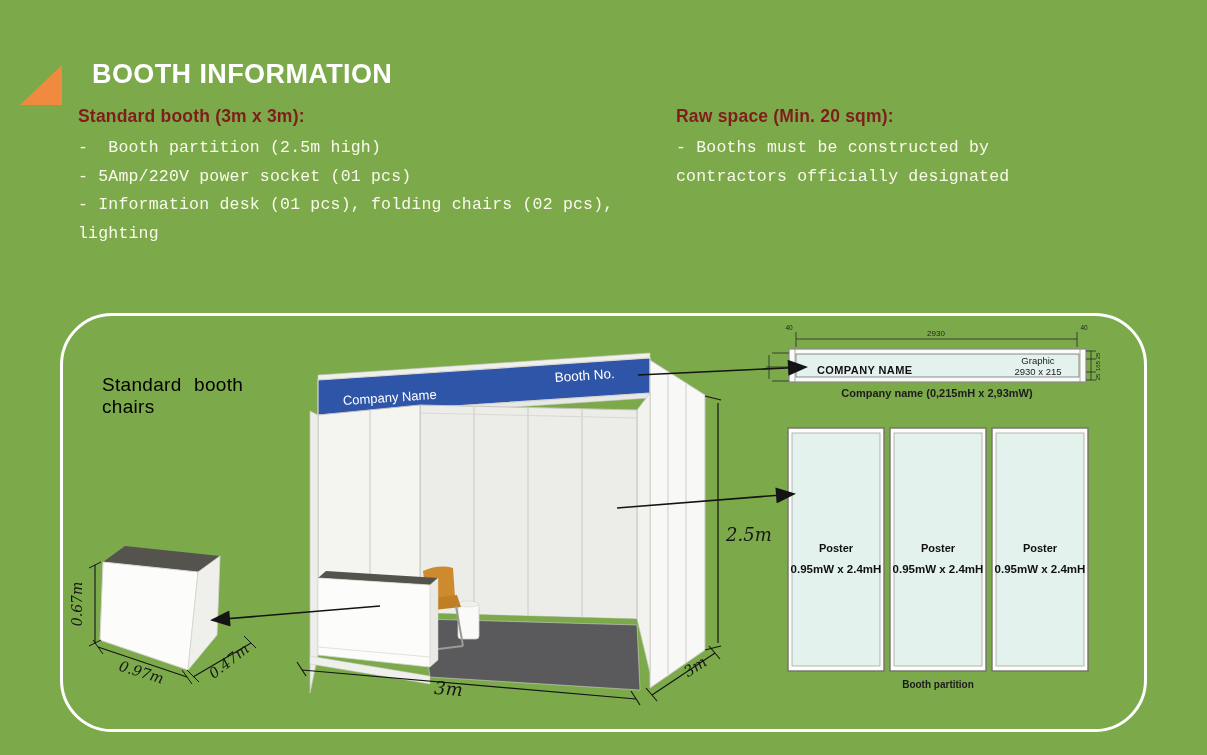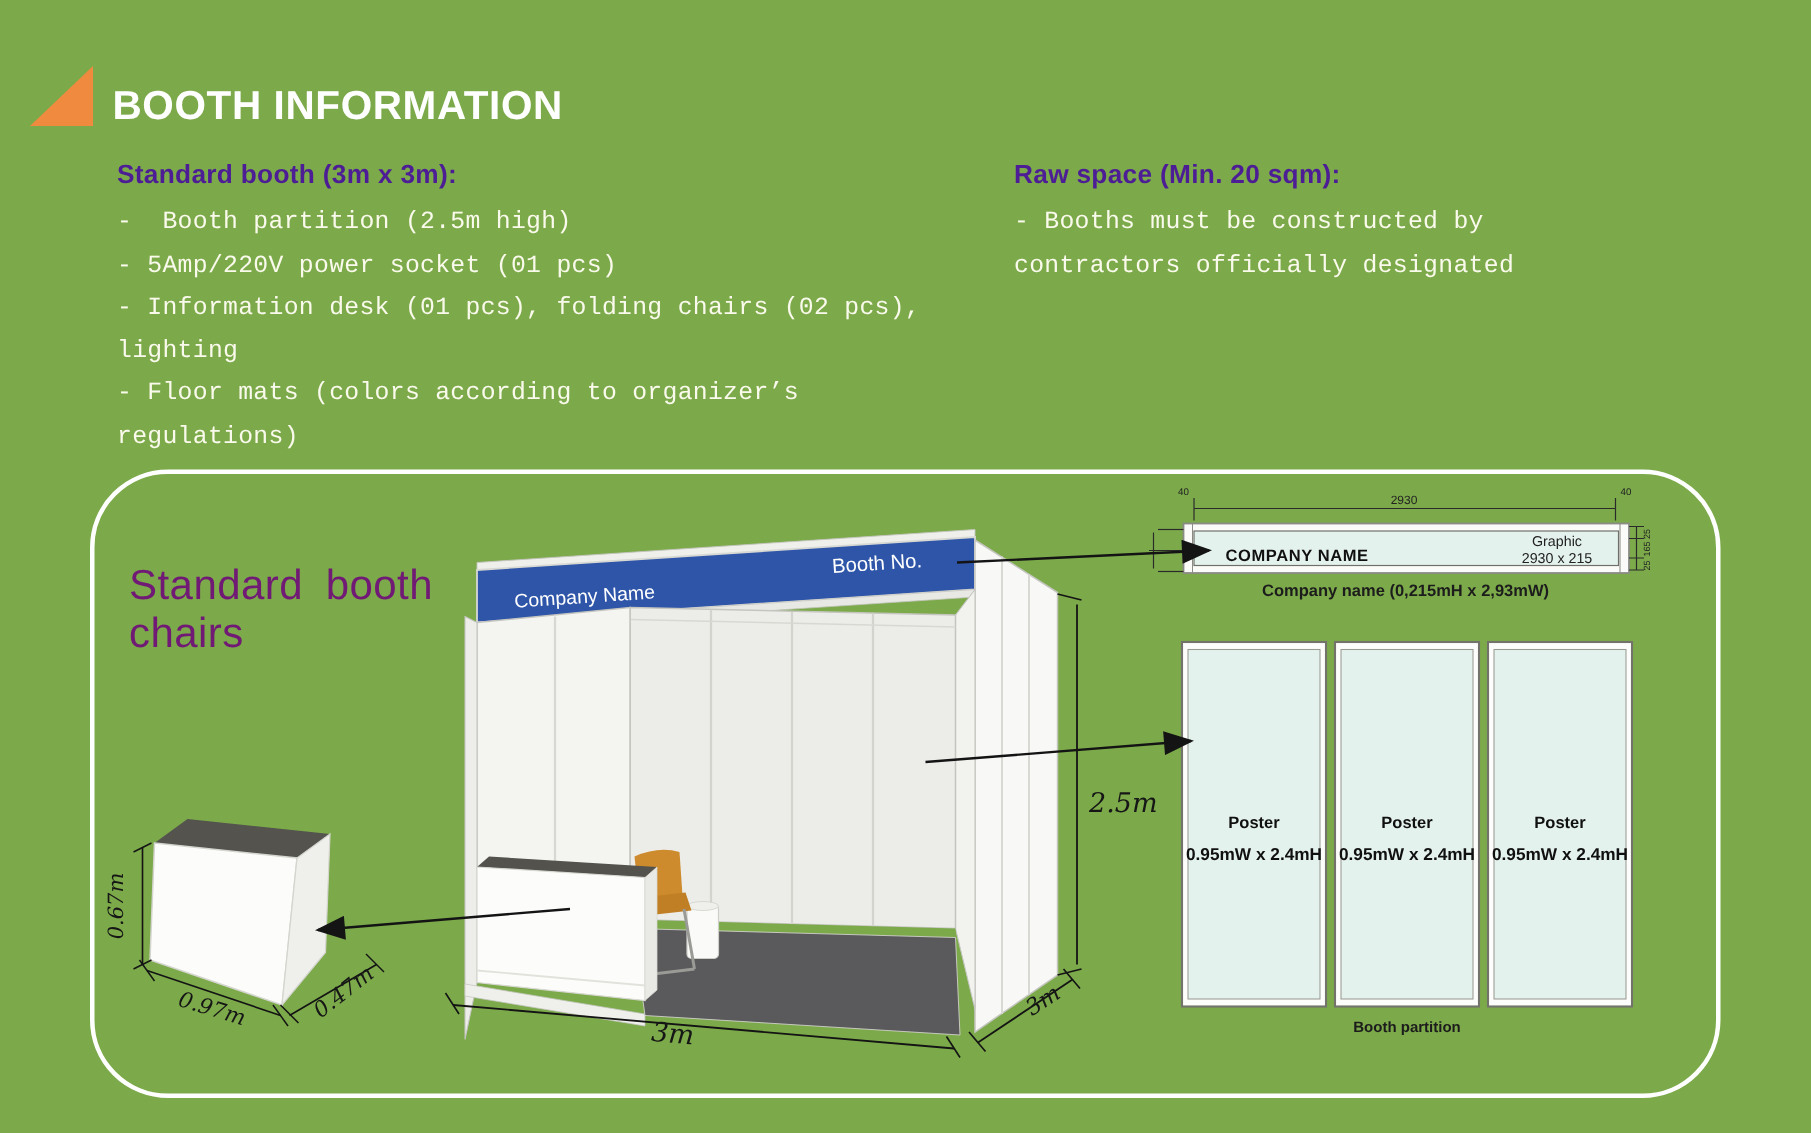--- a/index.html
+++ b/index.html
@@ -2,33 +2,33 @@
 <html><head>
 <meta charset="utf-8">
 <style>
   html,body{margin:0;padding:0;}
   body{
     width:1207px;height:755px;overflow:hidden;position:relative;
     background:#7CAA4A;
     font-family:"Liberation Sans", sans-serif;
   }
   .header{position:absolute;left:20px;top:44px;display:flex;align-items:flex-end;gap:13px;}
-  .page-title{margin:0;font-size:27px;font-weight:bold;color:#ffffff;letter-spacing:.4px;line-height:1;}
+  .page-title{margin:17px;font-size:27px;font-weight:bold;color:#ffffff;letter-spacing:.4px;line-height:1;}
   .col{position:absolute;top:106px;}
   .col-left{left:78px;width:575px;}
   .col-right{left:676px;width:400px;}
-  .col-heading{font-size:17.5px;font-weight:bold;color:#4c1d95;margin:0 0 7px 0;letter-spacing:.2px;}
+  .col-heading{font-size:17.5px;font-weight:bold;color:#7f1d1d;margin:0 0 7px 0;letter-spacing:.2px;}
   .item{font-size:16.5px;color:#FAFAEC;line-height:28.5px;letter-spacing:.2px;white-space:pre-wrap;font-family:Liberation Mono, monospace;}
   .panel{
     position:absolute;left:60px;top:313px;width:1087px;height:419px;
     border:3px solid #ffffff;border-radius:52px;box-sizing:border-box;
   }
   .panel > svg{position:absolute;left:-3px;top:-3px;}
   .sample-label{
-    position:absolute;left:23px;top:58px;font-size:28px;color:#701a75;
+    position:absolute;left:39px;top:58px;font-size:19px;color:#000000;
     line-height:1.16;word-spacing:7px;letter-spacing:.3px;
   }
   
   text{font-family:"Liberation Sans", sans-serif;}
   .fascia-txt{fill:#ffffff;}
   .dim{font-family:"DejaVu Serif", serif;font-style:italic;fill:#161616;}
   .diag-num{fill:#222222;}
   .diag-bold{fill:#101010;font-weight:bold;}
   .caption{fill:#1c1c1c;font-weight:bold;}
 </style>
@@ -42,21 +42,20 @@
       <polygon points="0,40 42,40 42,0" fill="#F08A3E"></polygon>
     </svg>
     <h1 class="page-title">BOOTH INFORMATION</h1>
   </div>
 
   <div class="col col-left">
     <div class="col-heading">Standard booth (3m x 3m):</div>
     <div class="item">-  Booth partition (2.5m high)</div>
     <div class="item">- 5Amp/220V power socket (01 pcs)</div>
     <div class="item">- Information desk (01 pcs), folding chairs (02 pcs), lighting</div>
-    <div class="item">- Floor mats (colors according to organizer’s regulations)</div>
   </div>
 
   <div class="col col-right">
     <div class="col-heading">Raw space (Min. 20 sqm):</div>
     <div class="item">- Booths must be constructed by contractors officially designated</div>
   </div>
 
   <div class="panel">
     <div class="sample-label">
       <span>Standard booth</span><br>

